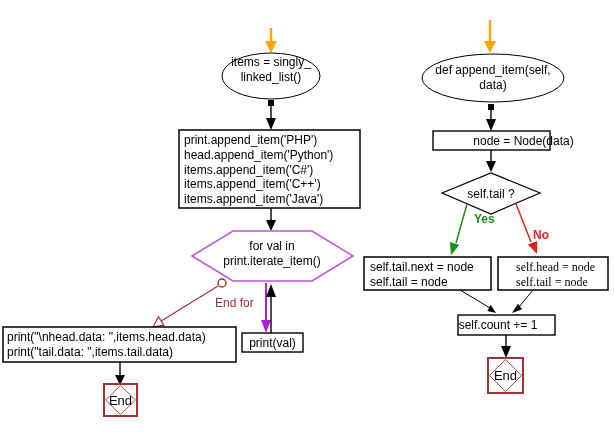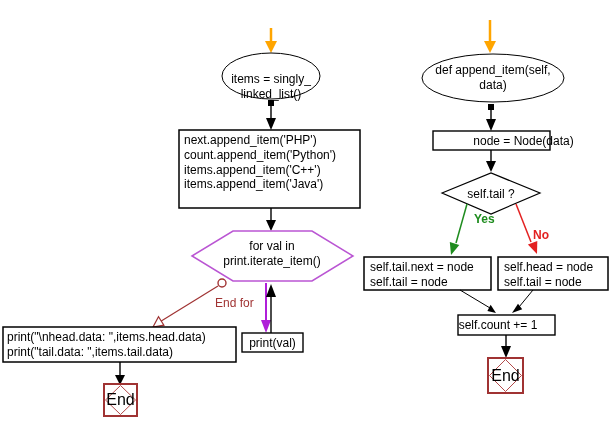--- a/index.html
+++ b/index.html
@@ -7,21 +7,21 @@
     position:relative;width:614px;height:433px;background:#ffffff;
     font-family:"Liberation Sans",sans-serif;color:#000;overflow:hidden;
   }
   #overlay{position:absolute;left:0;top:0;}
   .txt{position:absolute;font-size:12px;line-height:15px;white-space:nowrap;}
   .center{text-align:center;}
   .code{line-height:14.8px;}
   .c-endfor{color:#A03333;}
   .c-yes{color:#1E8C1E;font-weight:bold;}
   .c-no{color:#E32121;font-weight:bold;}
-  .endtxt{position:absolute;display:flex;align-items:center;justify-content:center;font-size:16px;}
+  .endtxt{position:absolute;display:flex;align-items:center;justify-content:center;font-size:13px;}
 </style>
 </head>
 <body>
 
 <div id="canvas">
 
   <svg id="overlay" width="614" height="433" viewBox="0 0 614 433">
 
     <line x1="271" y1="28" x2="271" y2="42" stroke-width="2.5" stroke="#FFA500"></line>
     <polygon points="265,41 277,41 271,53" fill="#FFA500"></polygon>
@@ -90,28 +90,29 @@
 
     <rect x="458" y="315" width="97" height="20" fill="#ffffff" stroke-width="1.4" stroke="#000000"></rect>
 
     <line x1="506" y1="335" x2="506" y2="347" stroke="#000" stroke-width="1.4"></line>
     <polygon points="501,346 511,346 506,358" fill="#000"></polygon>
 
     <rect x="488" y="358" width="35" height="35" fill="#ffffff" stroke-width="2" stroke="#A03333"></rect>
     <polygon points="505.5,359.5 521.5,375.5 505.5,391.5 489.5,375.5" fill="none" stroke-width="1" stroke="#B24A4A"></polygon>
   </svg>
 
-  <div class="txt center" style="left:221px;top:72px;width:100px;">
+  <div class="txt center" style="left:221px;top:55px;width:100px;">
     <div>items = singly_</div>
     <div>linked_list()</div>
   </div>
 
   <div class="txt code" style="left:184px;top:133px;width:174px;">
-    <div>next.append_item('PHP')</div>
-    <div>count.append_item('Python')</div>
+    <div>print.append_item('PHP')</div>
+    <div>head.append_item('Python')</div>
+    <div>items.append_item('C#')</div>
     <div>items.append_item('C++')</div>
     <div>items.append_item('Java')</div>
   </div>
 
   <div class="txt center" style="left:202px;top:239px;width:140px;">
     <div>for val in</div>
     <div>print.iterate_item()</div>
   </div>
 
   <div class="txt c-endfor" style="left:215px;top:296px;font-weight:normal;">End for</div>
@@ -135,21 +136,21 @@
   <div class="txt center" style="left:442px;top:187px;width:98px;">self.tail ?</div>
 
   <div class="txt c-yes" style="left:474px;top:212px;">Yes</div>
   <div class="txt c-no" style="left:533px;top:228px;">No</div>
 
   <div class="txt" style="left:370px;top:260px;">
     <div>self.tail.next = node</div>
     <div>self.tail = node</div>
   </div>
 
-  <div class="txt" style="left:504px;top:260px;">
+  <div class="txt" style="left:516px;top:260px;font-family:Liberation Serif, serif;">
     <div>self.head = node</div>
     <div>self.tail = node</div>
   </div>
 
   <div class="txt center" style="left:458px;top:318px;width:80px;">self.count += 1</div>
 
   <div class="endtxt" style="left:488px;top:358px;width:35px;height:35px;">End</div>
 
 </div>
 

